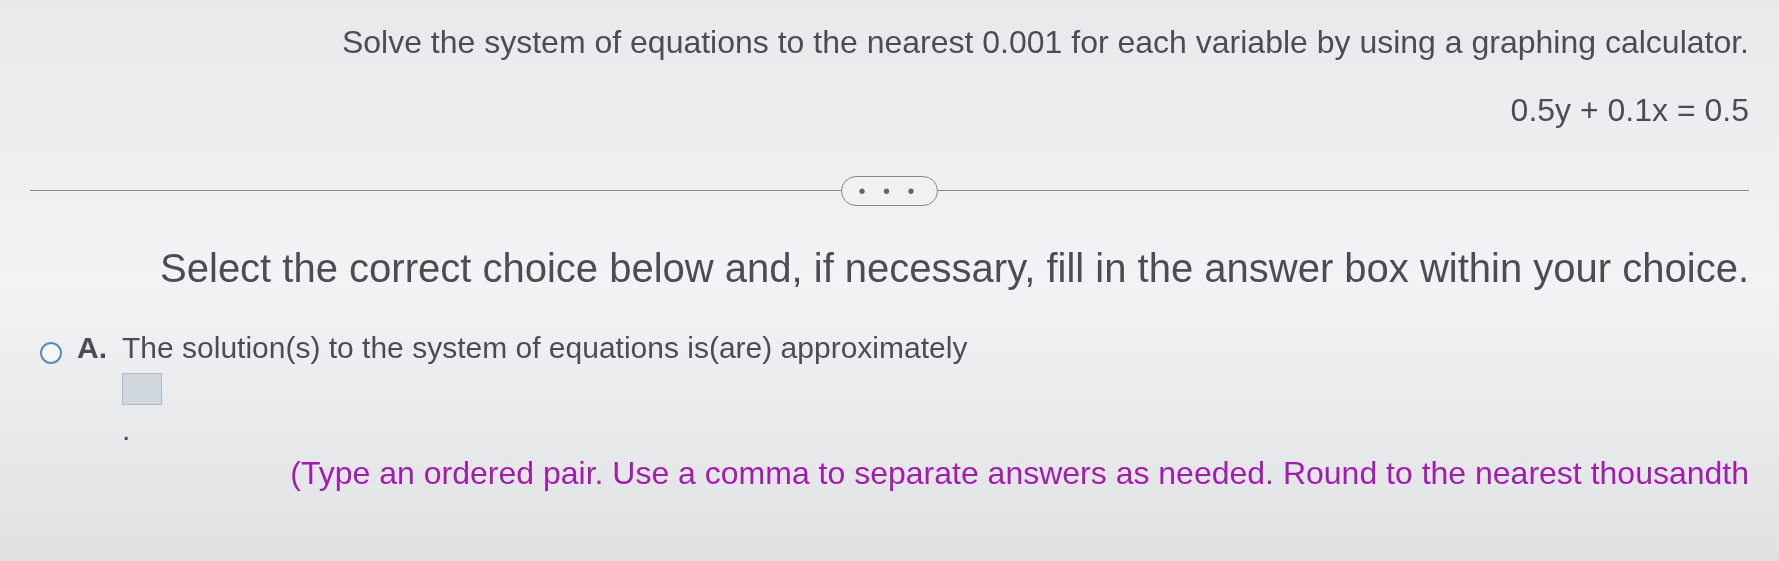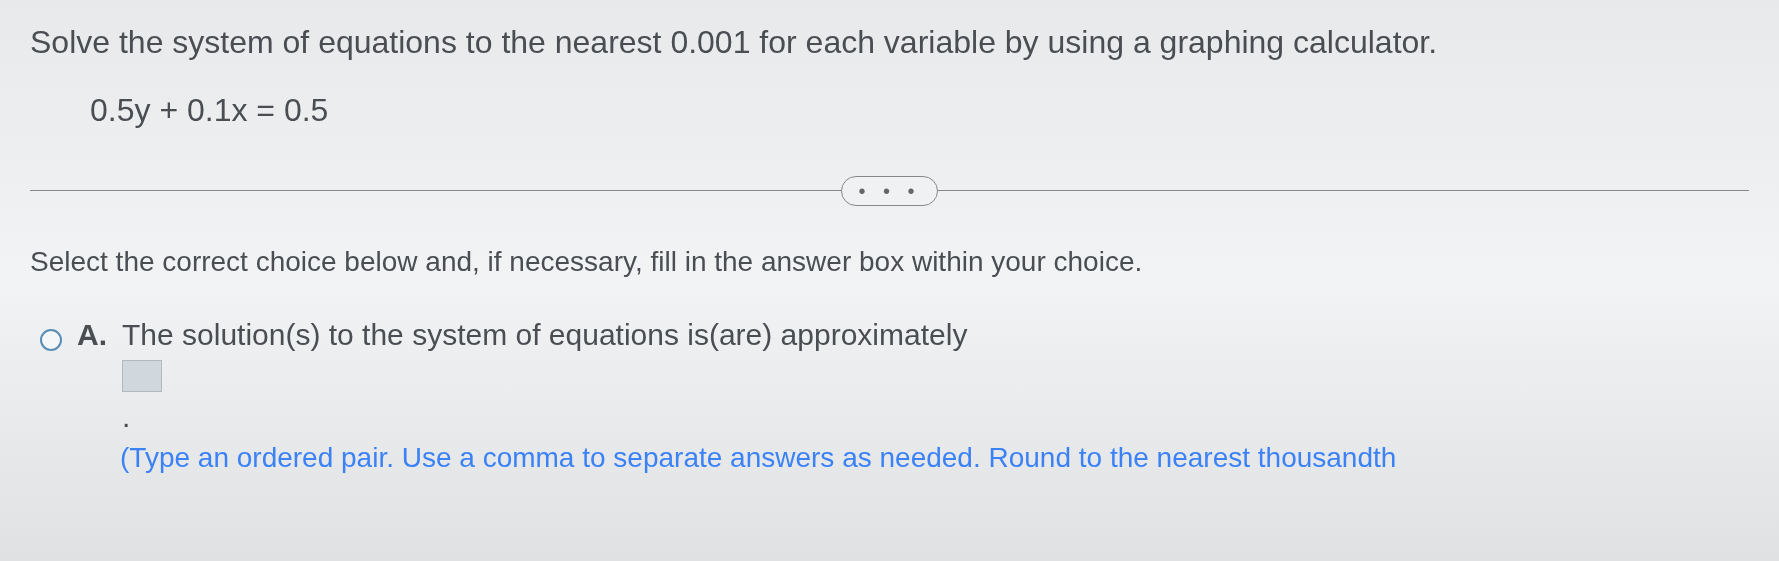--- a/index.html
+++ b/index.html
@@ -1,18 +1,19 @@
 <!DOCTYPE html>
 <html><head>
   <meta charset="utf-8">
   <style>
     * {
       margin: 0;
       padding: 0;
       box-sizing: border-box;
+      text-align: right;
     }
     body {
       font-family: Arial, Helvetica, sans-serif;
       background: linear-gradient(180deg, #e8e9ea 0%, #f2f3f4 50%, #e0e1e2 100%);
       width: 1779px;
       height: 561px;
       padding: 20px 30px;
       color: #3a3d40;
       position: relative;
     }
@@ -50,21 +51,21 @@
       background: #f0f1f2;
       font-size: 20px;
       color: #666;
       letter-spacing: 6px;
       line-height: 1;
       display: flex;
       align-items: center;
       justify-content: center;
     }
     .select-prompt {
-      font-size: 28px;
+      font-size: 40px;
       color: #4a4e52;
       margin-bottom: 40px;
     }
     .choice-row {
       display: flex;
       align-items: baseline;
       gap: 15px;
       margin-left: 10px;
     }
     .radio {
@@ -94,22 +95,22 @@
     }
     .answer-box {
       display: inline-block;
       width: 40px;
       height: 32px;
       background: #d0d8de;
       border: 1px solid #b0b8c0;
       vertical-align: middle;
     }
     .choice-note {
-      font-size: 28px;
-      color: #3b82f6;
+      font-size: 32px;
+      color: #a21caf;
       margin-left: 90px;
       margin-top: 8px;
     }
   </style>
 </head>
 <body>
 
 <div class="instruction">Solve the system of equations to the nearest 0.001 for each variable by using a graphing calculator.</div>
 
 <div class="equations">

